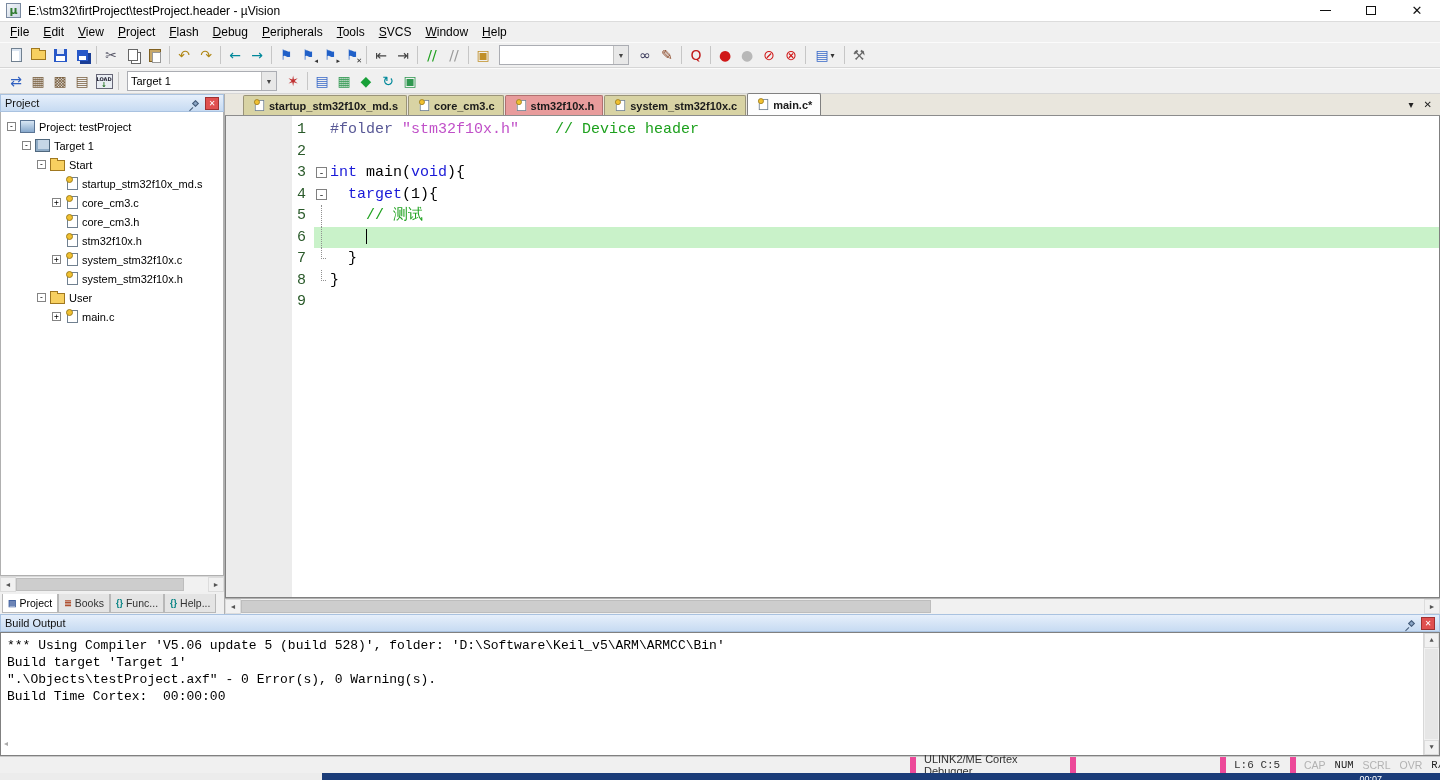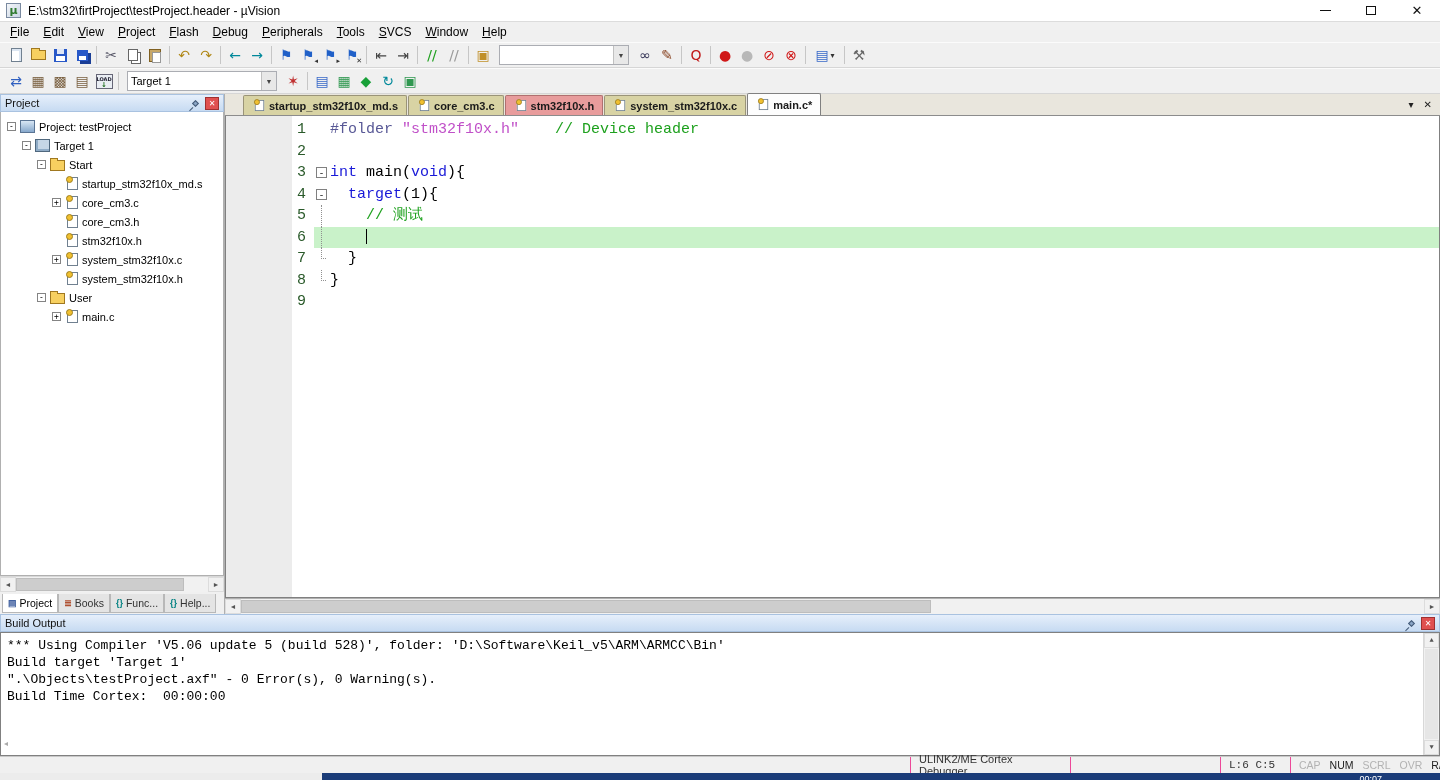--- a/index.html
+++ b/index.html
@@ -142,28 +142,28 @@
   .bo-line { white-space:pre; }
   .bo-vscroll { position:absolute; right:0; top:0; bottom:0; width:16px; background:#f1f1f1;
                 border-left:1px solid #d8d8d8; display:flex; flex-direction:column; align-items:center; }
   .bo-vscroll .scroll-arrow { width:15px; }
   .bo-vthumb { width:13px; flex:1; margin:1px 0; background:#e6e6e6; }
   .bo-left-arrow { position:absolute; left:3px; bottom:2px; font-size:7px; color:#aaa; }
 
   
   .statusbar { position:absolute; top:756px; left:0; width:1440px; height:17px; background:#f0f0f0;
                border-top:1px solid #c8c8c8; display:flex; align-items:stretch; font-size:11px; color:#333; }
-  .sb-cell { display:flex; align-items:center; padding:0 8px; border-left:1px solid #ec4899; }
+  .sb-cell { display:flex; align-items:center; padding:0 8px; border-left:6px solid #ec4899; }
   .sb-spacer { flex:1; border-left:none; }
   .sb-debugger { width:160px; }
   .sb-gap { width:150px; }
   .sb-pos { width:70px;font-family:Liberation Mono, monospace; }
   .sb-flags { width:150px; }
   .sb-flag { margin-right:9px; color:#b2b2b2; font-size:10.5px; }
-  .sb-flag.on { color:#222; }
+  .sb-flag.on { color:#222;font-family:Liberation Mono, monospace; }
 
   
   .taskbar { position:absolute; top:773px; left:0; width:1440px; height:7px; background:#ececec; overflow:hidden; }
   .taskbar-dark { position:absolute; left:322px; right:0; top:0; bottom:0; background:#1b3c78; }
   .taskbar-clock { position:absolute; right:58px; top:1px; color:#fff; font-size:9px; }
 </style>
 </head>
 <body>
 
 <div class="titlebar">

